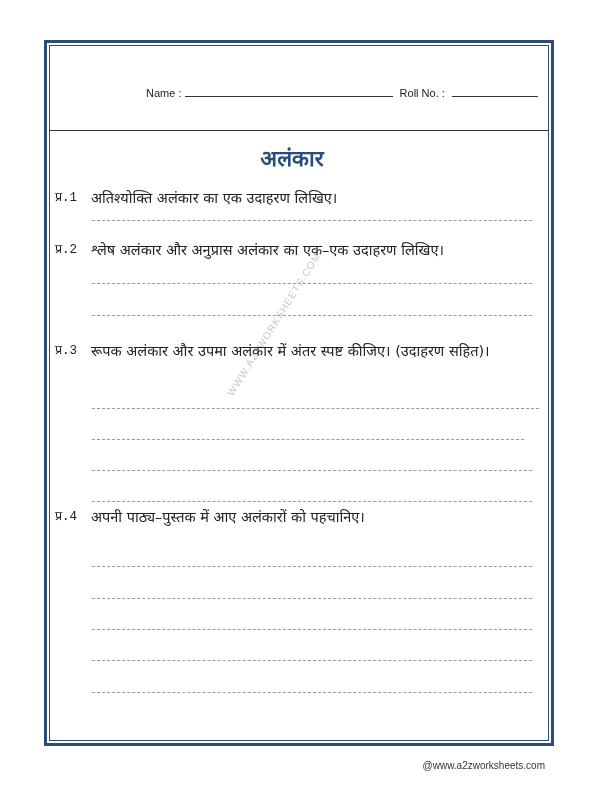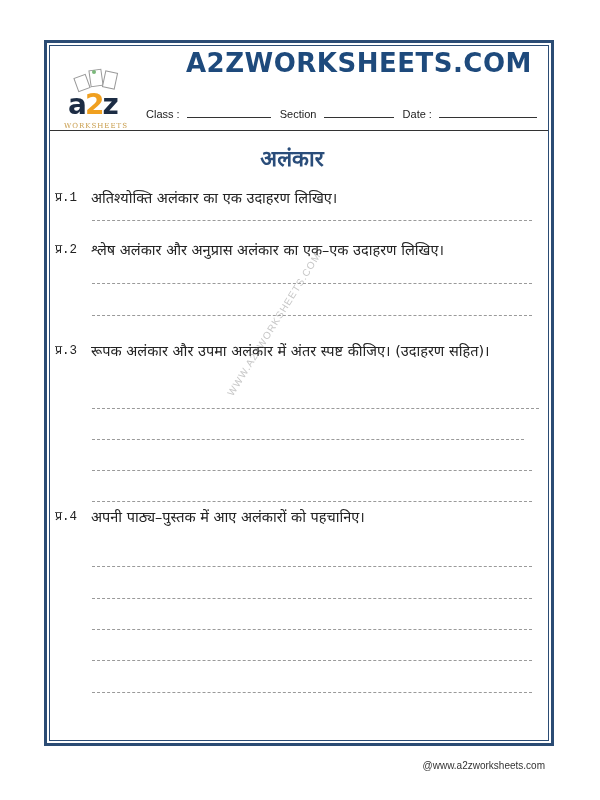--- a/index.html
+++ b/index.html
@@ -33,38 +33,25 @@
                transform:rotate(-58deg); transform-origin:left top; letter-spacing:1px; }
   .footer { position:absolute; right:55px; top:752px; font-size:10px; color:#333;margin-top:8px; }
 </style>
 </head>
 <body>
 
 <div class="frame-outer"></div>
 <div class="frame-inner"></div>
 
 <div class="header">
-  <div class="logo">
-    <svg class="papers" viewBox="0 0 54 26">
-      <rect x="4" y="8" width="12" height="14" fill="#fff" stroke="#999" transform="rotate(-20 10 15)"></rect>
-      <rect x="18" y="2" width="12" height="16" fill="#fff" stroke="#999" transform="rotate(-8 24 10)"></rect>
-      <rect x="32" y="4" width="12" height="16" fill="#fff" stroke="#999" transform="rotate(12 38 12)"></rect>
-      <circle cx="22" cy="4" r="2" fill="#7ab87a"></circle>
-    </svg>
-    <div class="letters"><span>a</span><span class="two">2</span><span>z</span></div>
-    <div class="tag">WORKSHEETS</div>
-  </div>
-  <div class="site-title">A2ZWORKSHEETS.COM</div>
-  <div class="field-row row2">
-    <span>Class :</span>
-    <span class="line" style="width:84px;margin-left:4px"></span>
-    <span style="margin-left:6px">Section</span>
-    <span class="line" style="width:70px;margin-left:4px"></span>
-    <span style="margin-left:6px">Date :</span>
-    <span class="line" style="width:98px;margin-left:4px"></span>
+  <div class="field-row row1">
+    <span>Name :</span>
+    <span class="line" style="width:208px"></span>
+    <span style="margin-left:4px">Roll No. :</span>
+    <span class="line" style="width:86px;margin-left:4px"></span>
   </div>
 </div>
 
 <div class="title">अलंकार</div>
 
 <div class="watermark">WWW.A2ZWORKSHEETS.COM</div>
 
 <div class="q" style="top:185px">
   <span class="num">प्र.1</span>
   <div class="text">अतिश्योक्ति अलंकार का एक उदाहरण लिखिए।</div>

